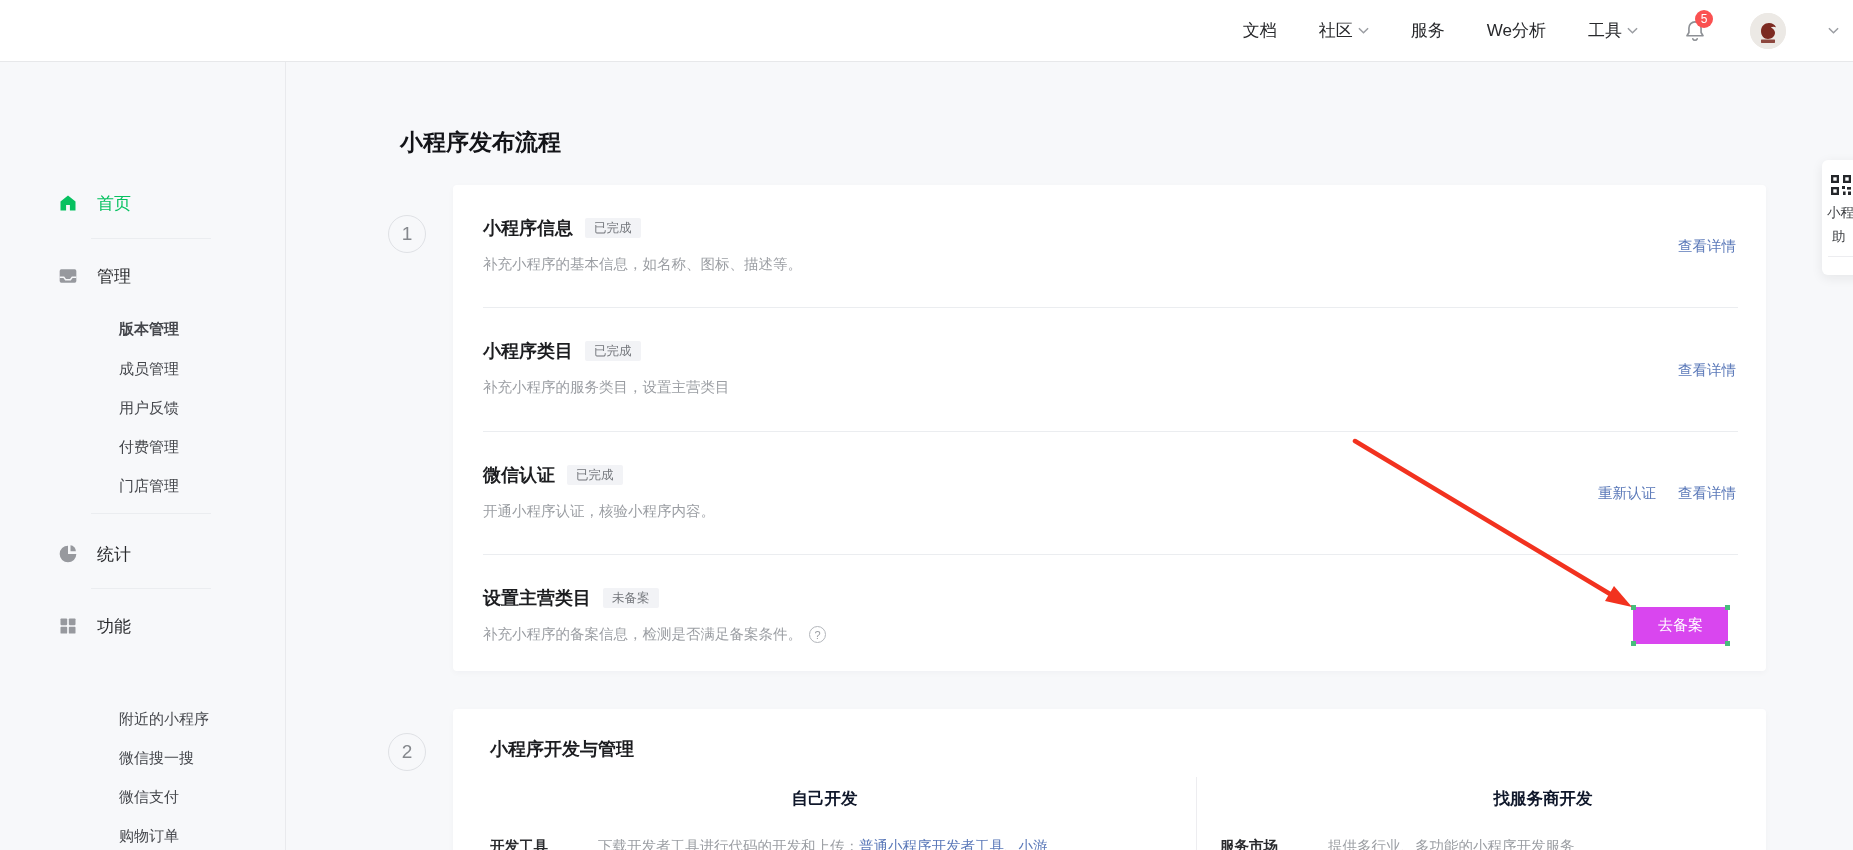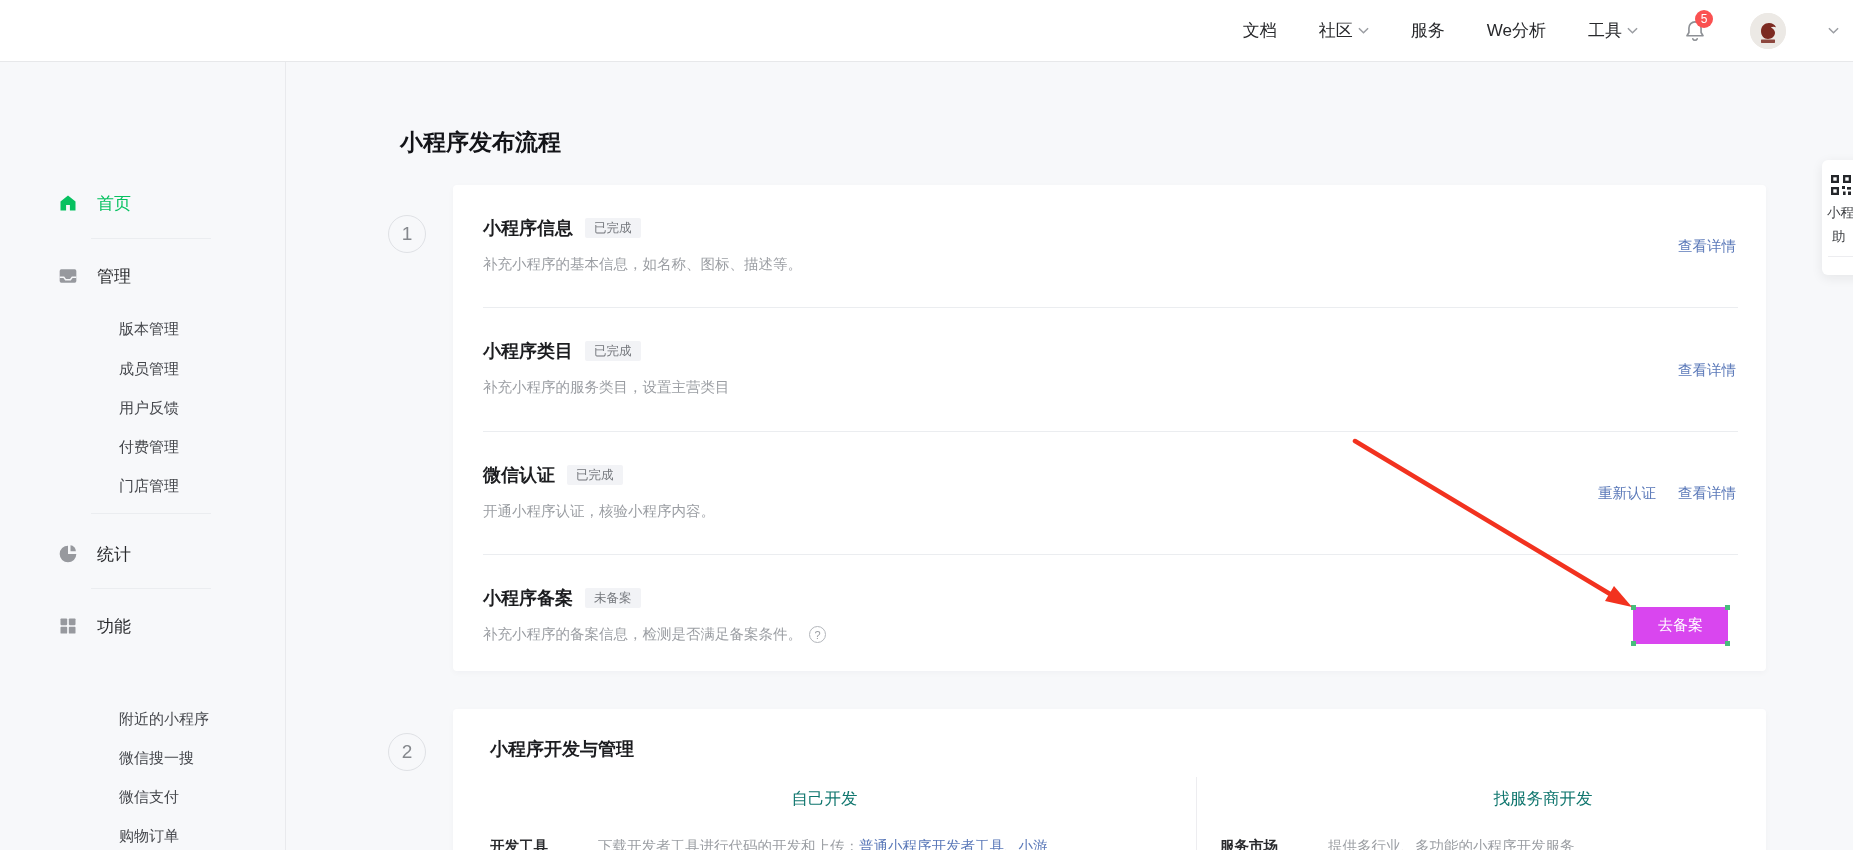--- a/index.html
+++ b/index.html
@@ -48,21 +48,21 @@
   .row-actions{position:absolute;right:30px;top:0;height:100%;display:flex;align-items:center;gap:22px;}
   .link{font-size:14.5px;color:#5b79b9;cursor:pointer;text-decoration:none;white-space:nowrap;}
   .help-circ{display:inline-flex;width:15px;height:15px;border:1px solid #b3b6bb;border-radius:50%;color:#9b9ea3;
              font-size:11px;align-items:center;justify-content:center;margin-left:7px;cursor:pointer;}
   .go-btn-wrap{position:absolute;right:38px;top:52px;width:95px;height:37px;}
   .go-btn{width:100%;height:100%;background:#d946ef;color:#fff;font-size:15px;border:none;border-radius:3px;cursor:pointer;}
   .handle{position:absolute;width:5px;height:5px;background:#49bd7c;}
   .h-tl{left:-2px;top:-2px;} .h-tr{right:-2px;top:-2px;} .h-bl{left:-2px;bottom:-2px;} .h-br{right:-2px;bottom:-2px;}
 
   .c2-title{position:absolute;left:37px;top:28px;font-size:18px;font-weight:700;color:#1c1d20;}
-  .col-head{position:absolute;top:79px;font-size:16.5px;font-weight:400;color:#0f766e;}
+  .col-head{position:absolute;top:79px;font-size:16.5px;font-weight:700;color:#0f172a;}
   .col-head.lc{left:0;width:743px;text-align:center;}
   .col-head.rc{left:743px;width:570px;text-align:center;transform:translateX(62px);}
   .col-divider{position:absolute;left:743px;top:68px;height:107px;width:1px;background:#ededf0;}
   .c2-bottom{position:absolute;top:128px;font-size:14.5px;white-space:nowrap;display:flex;align-items:baseline;}
   .c2-bottom.lb{left:37px;} .c2-bottom.rb{left:767px;}
   .b-label{font-weight:700;color:#2a2b2e;margin-right:50px;}
   .b-text{color:#9b9ea3;}
 
   .arrow-svg{position:absolute;left:0;top:0;width:1853px;height:850px;z-index:50;pointer-events:none;}
 
@@ -132,21 +132,21 @@
     </div>
     <div class="side-div" style="top:177px;"></div>
 
     <div class="side-item side-parent" style="top:197px;">
       <svg class="side-icon" viewBox="0 0 24 24">
         <path d="M4 4 h16 a2 2 0 0 1 2 2 v12 a2 2 0 0 1 -2 2 H4 a2 2 0 0 1 -2 -2 V6 a2 2 0 0 1 2 -2 z" fill="#97999e"></path>
         <path d="M2 12.5 h5.4 l2.2 3 h4.8 l2.2 -3 H22 v2 h-4.5 l-2.2 3 H8.7 l-2.2 -3 H2 z" fill="#f7f8fa"></path>
       </svg>
       <span class="lbl">管理</span>
     </div>
-    <div class="side-item side-child" style="top:250px;">
+    <div class="side-item side-child" style="top:250px;font-weight:bold;">
         <span class="lbl">版本管理</span>
       </div>
     <div class="side-item side-child" style="top:290px;">
         <span class="lbl">成员管理</span>
       </div>
     <div class="side-item side-child" style="top:329px;">
         <span class="lbl">用户反馈</span>
       </div>
     <div class="side-item side-child" style="top:368px;">
         <span class="lbl">付费管理</span>
@@ -227,21 +227,21 @@
       <div class="row-desc">开通小程序认证，核验小程序内容。</div>
       <div class="row-actions">
         <a class="link">重新认证</a>
         <a class="link">查看详情</a>
       </div>
       <div class="row-sep"></div>
     </div>
 
     <div class="flow-row r4">
       <div class="rt">
-        <span class="row-title">小程序备案</span>
+        <span class="row-title">设置主营类目</span>
         <span class="badge">未备案</span>
       </div>
       <div class="row-desc">
         <span>补充小程序的备案信息，检测是否满足备案条件。</span>
         <span class="help-circ">?</span>
       </div>
       <div class="go-btn-wrap">
         <button class="go-btn">去备案</button>
         <span class="handle h-tl"></span>
         <span class="handle h-tr"></span>

